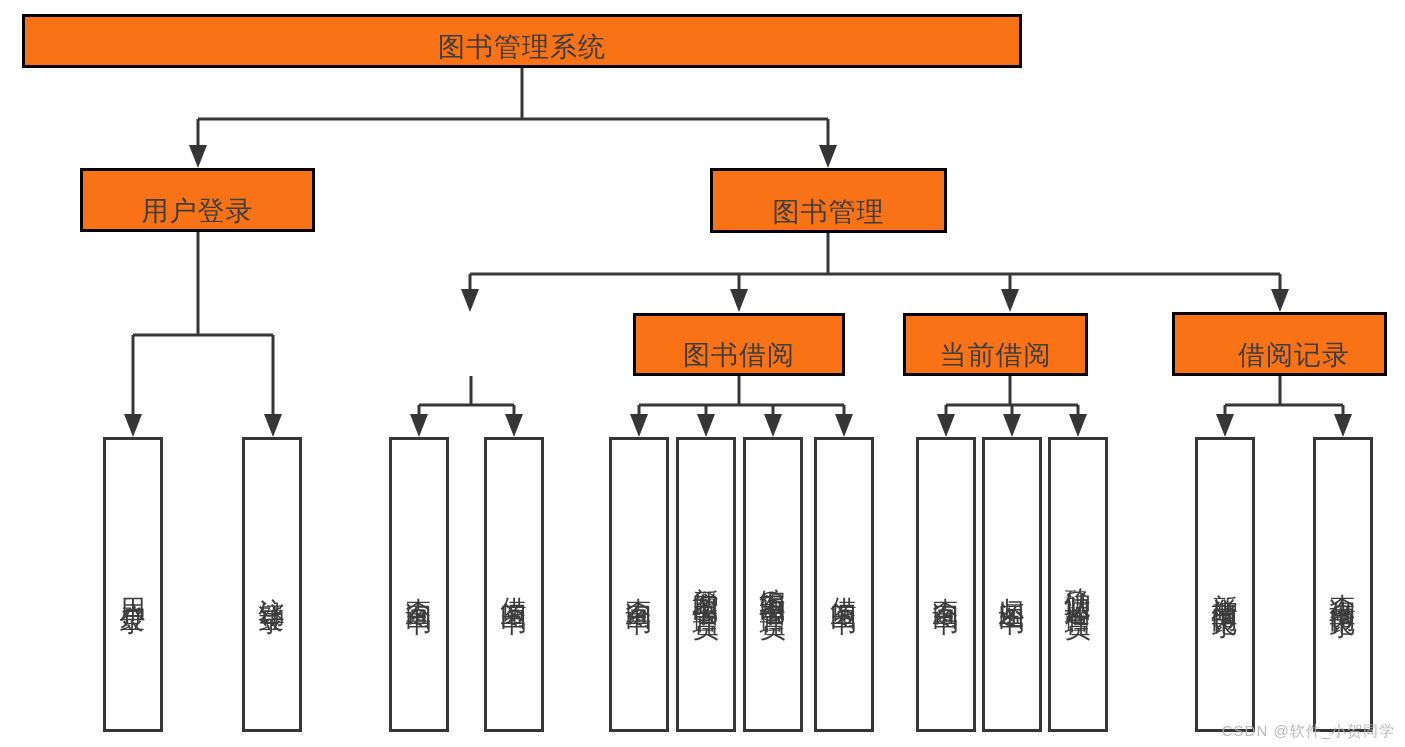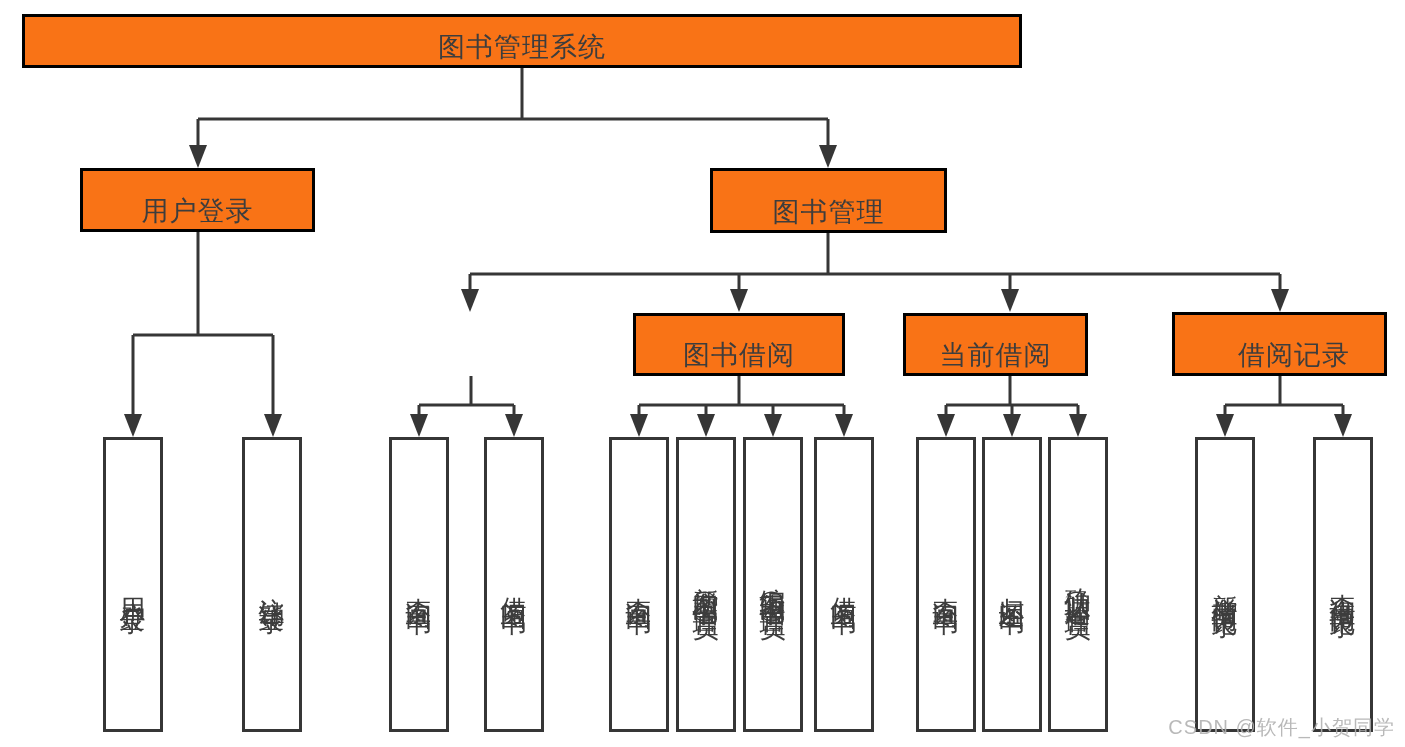--- a/index.html
+++ b/index.html
@@ -53,21 +53,21 @@
     font-size: 26px;
     letter-spacing: 4px;
     line-height: 1;
     color: #3d3d3d;
     white-space: nowrap;
   }
   #watermark {
     position: absolute;
     right: 10px;
     bottom: 6px;
-    font-size: 20px;
+    font-size: 15px;
     letter-spacing: 1px;
     color: #b2b2b2;
     opacity: 0.9;
     z-index: 5;
   }
 </style>
 </head>
 <body>
 
 <div id="stage">

